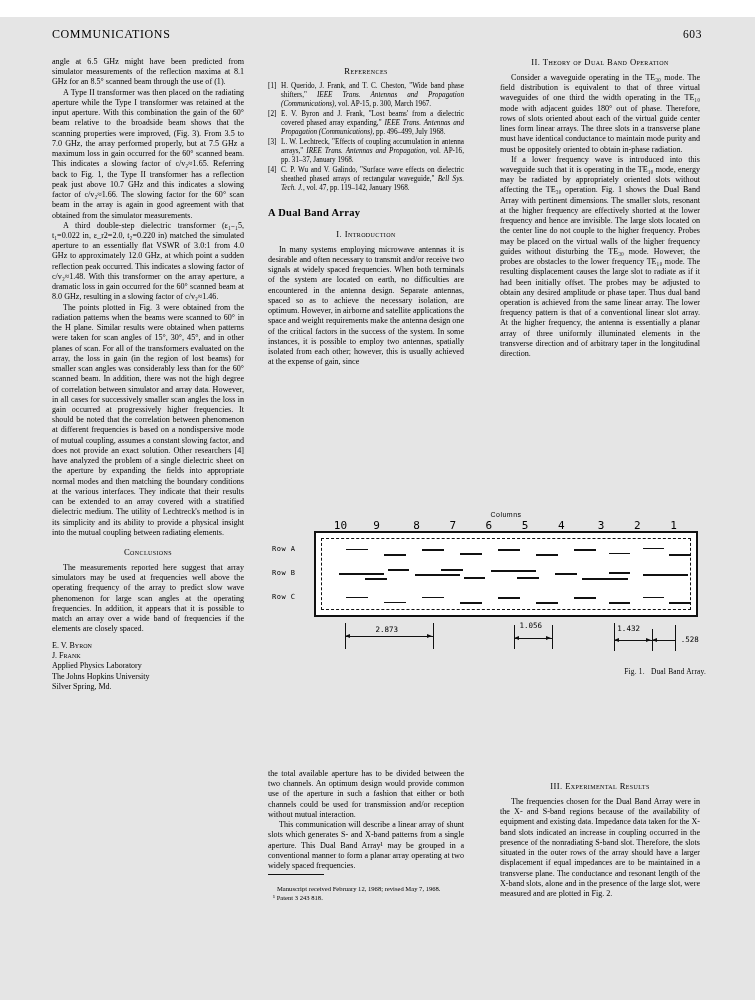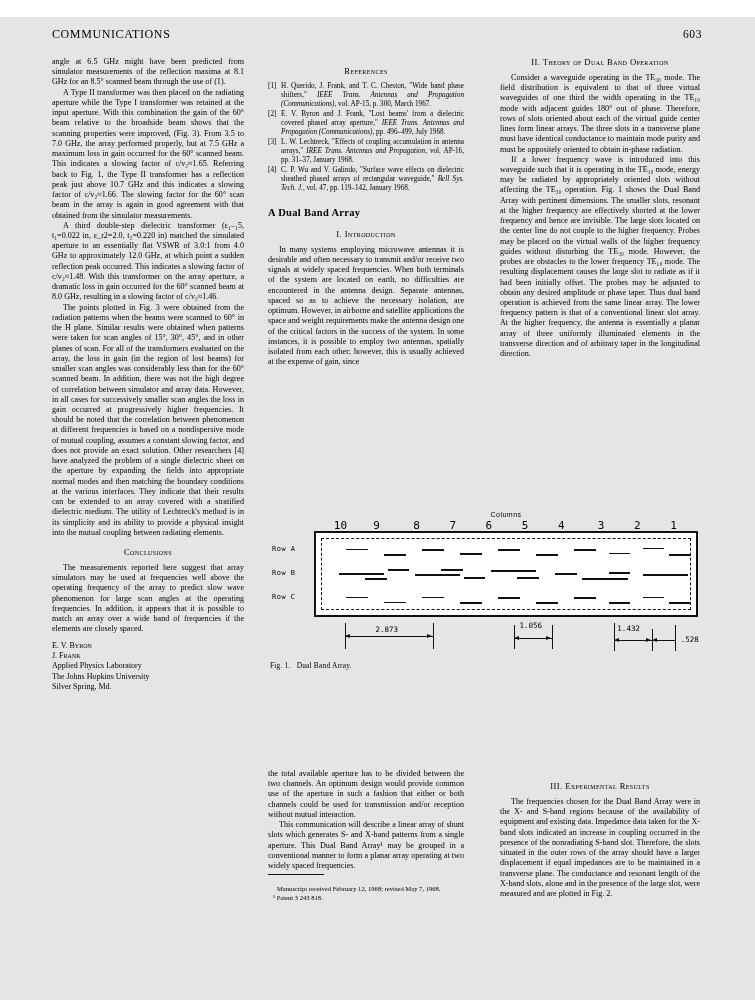--- a/index.html
+++ b/index.html
@@ -207,23 +207,23 @@
   }
   .arrowL, .arrowR {
     position: absolute;
     width: 0; height: 0;
     border-top: 2.5px solid transparent;
     border-bottom: 2.5px solid transparent;
   }
   .arrowL { border-right: 5px solid #111; }
   .arrowR { border-left: 5px solid #111; }
   .fig-caption {
-    text-align: left;
+    text-align: right;
     font-size: 7.4px;
-    margin-top: 6px;
+    margin-top: 12px;
     letter-spacing: 0.2px;
     font-family: Liberation Serif, serif;
   }
   .fig-caption .lbl { font-style: normal; }
 </style>
 </head>
 <body>
 
 <div class="page">
 
@@ -248,21 +248,21 @@
     </div>
   </div>
 
   <div class="col" id="col2">
     <div class="sec-head">References</div>
     <ul class="ref-list">
       <li>
         <span class="ref-num">[1]</span><span>H. Querido, J. Frank, and T. C. Cheston, "Wide band phase shifters," </span><i>IEEE Trans. Antennas and Propagation (Communications)</i><span>, vol. AP-15, p. 300, March 1967.</span>
       </li>
       <li>
-        <span class="ref-num">[2]</span><span>E. V. Byron and J. Frank, "Lost beams' from a dielectric covered phased array aperture," </span><i>IEEE Trans. Antennas and Propagation (Communications)</i><span>, pp. 496–499, July 1968.</span>
+        <span class="ref-num">[2]</span><span>E. V. Byron and J. Frank, "Lost beams' from a dielectric covered phased array expanding," </span><i>IEEE Trans. Antennas and Propagation (Communications)</i><span>, pp. 496–499, July 1968.</span>
       </li>
       <li>
         <span class="ref-num">[3]</span><span>L. W. Lechtreck, "Effects of coupling accumulation in antenna arrays," </span><i>IREE Trans. Antennas and Propagation</i><span>, vol. AP-16, pp. 31–37, January 1968.</span>
       </li>
       <li>
         <span class="ref-num">[4]</span><span>C. P. Wu and V. Galindo, "Surface wave effects on dielectric sheathed phased arrays of rectangular waveguide," </span><i>Bell Sys. Tech. J.</i><span>, vol. 47, pp. 119–142, January 1968.</span>
       </li>
     </ul>
 
     <div class="art-title">A Dual Band Array</div>

